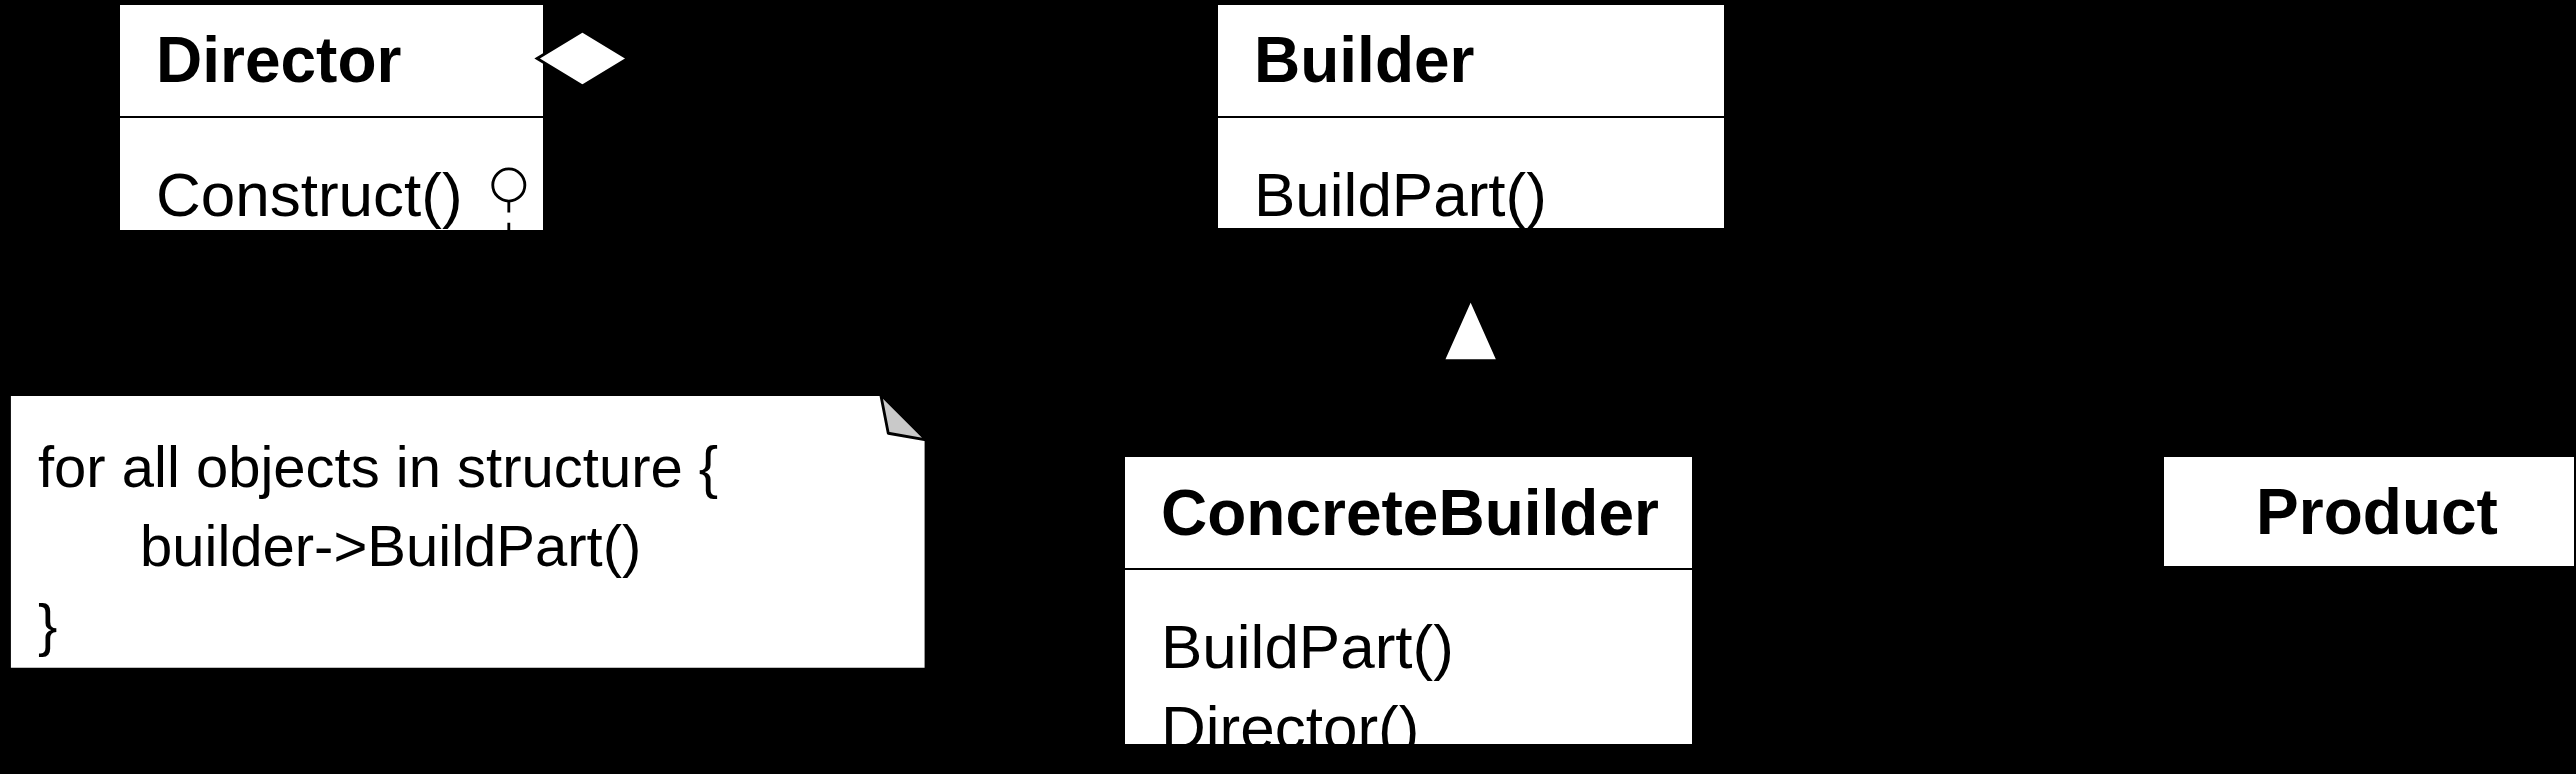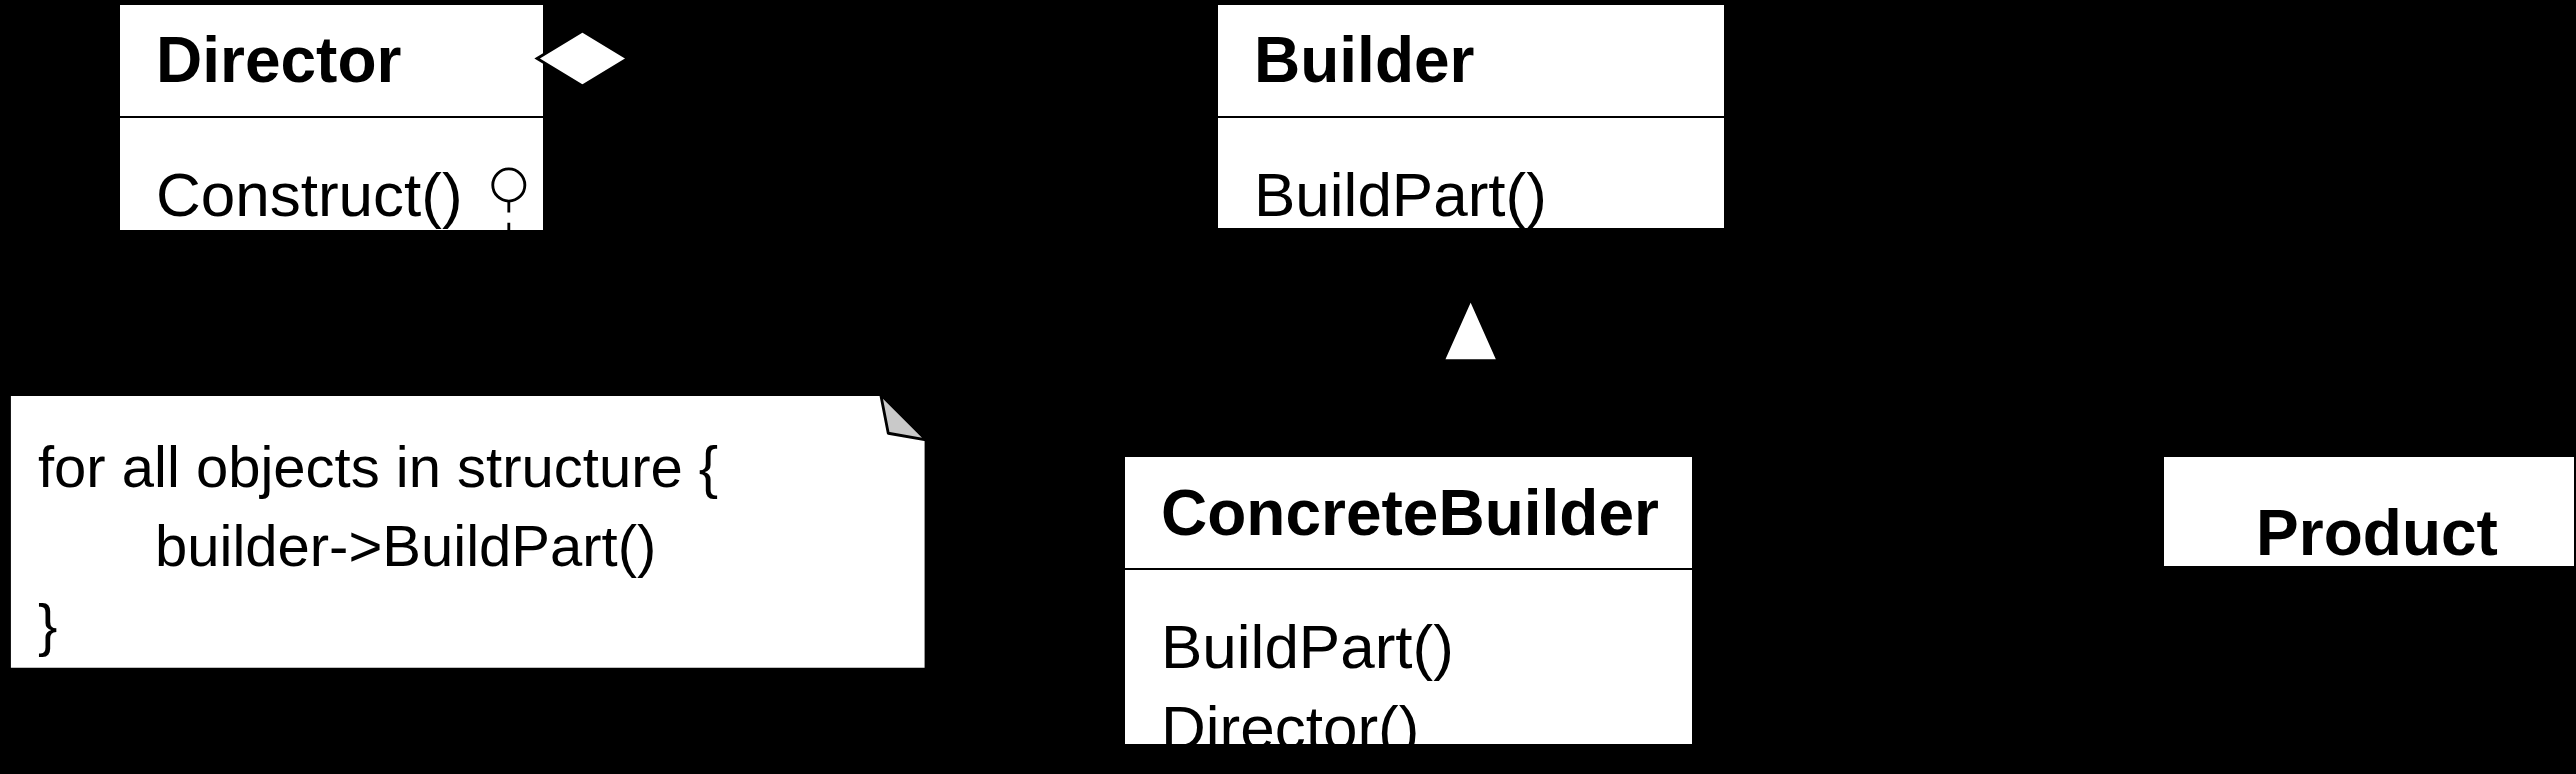--- a/index.html
+++ b/index.html
@@ -37,21 +37,20 @@
     padding-left: 36px;
     border-bottom: 2.8px solid #000000;
     box-sizing: border-box;
     white-space: nowrap;
   }
   .cls .title.no-sep {
     border-bottom: none;
     height: 100%;
     padding-left: 16px;
     justify-content: center;
-    margin-top: 21px;
   }
   .cls .methods {
     flex: 1 1 auto;
     display: flex;
     flex-direction: column;
     justify-content: flex-start;
     padding-left: 36px;
   }
   .cls .method {
     font-size: 62px;
@@ -122,17 +121,17 @@
 
     <polygon points="1558,317 1529,382 1587,382" fill="#ffffff" stroke="#000000" stroke-width="3"></polygon>
 
     <line x1="1868" y1="541" x2="2290" y2="541" stroke="#000000" stroke-width="3"></line>
 
     <line x1="539" y1="212" x2="539" y2="418" stroke="#000000" stroke-width="3" stroke-dasharray="13 11"></line>
     <circle cx="539" cy="196" r="17" fill="#ffffff" stroke="#000000" stroke-width="3"></circle>
   </svg>
 
   <div class="note-line" style="left:38px; top:427px;">for all objects in structure {</div>
-  <div class="note-line" style="left:155px; top:506px;">builder-&gt;BuildPart()</div>
+  <div class="note-line" style="left:140px; top:506px;">builder-&gt;BuildPart()</div>
   <div class="note-line" style="left:38px; top:585px;">}</div>
 
 </div>
 
 
 </body></html>

